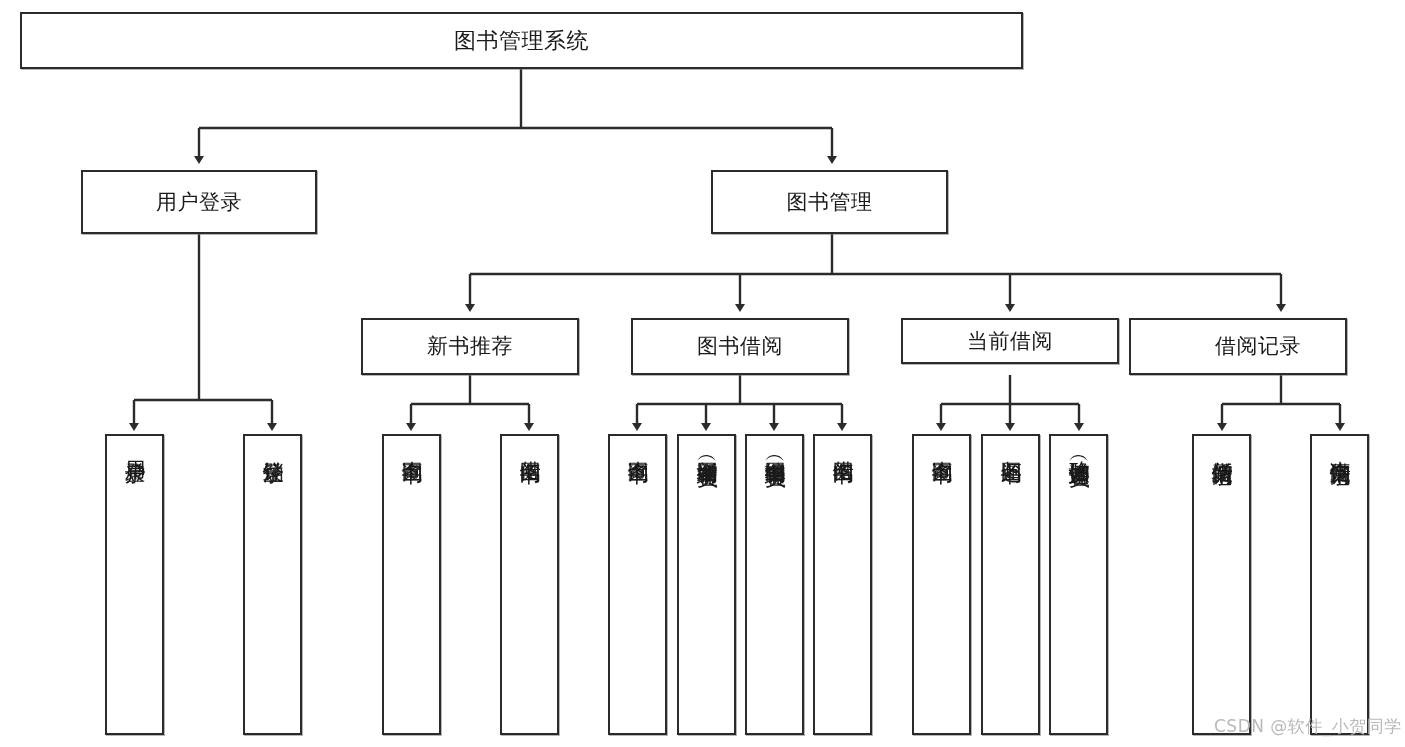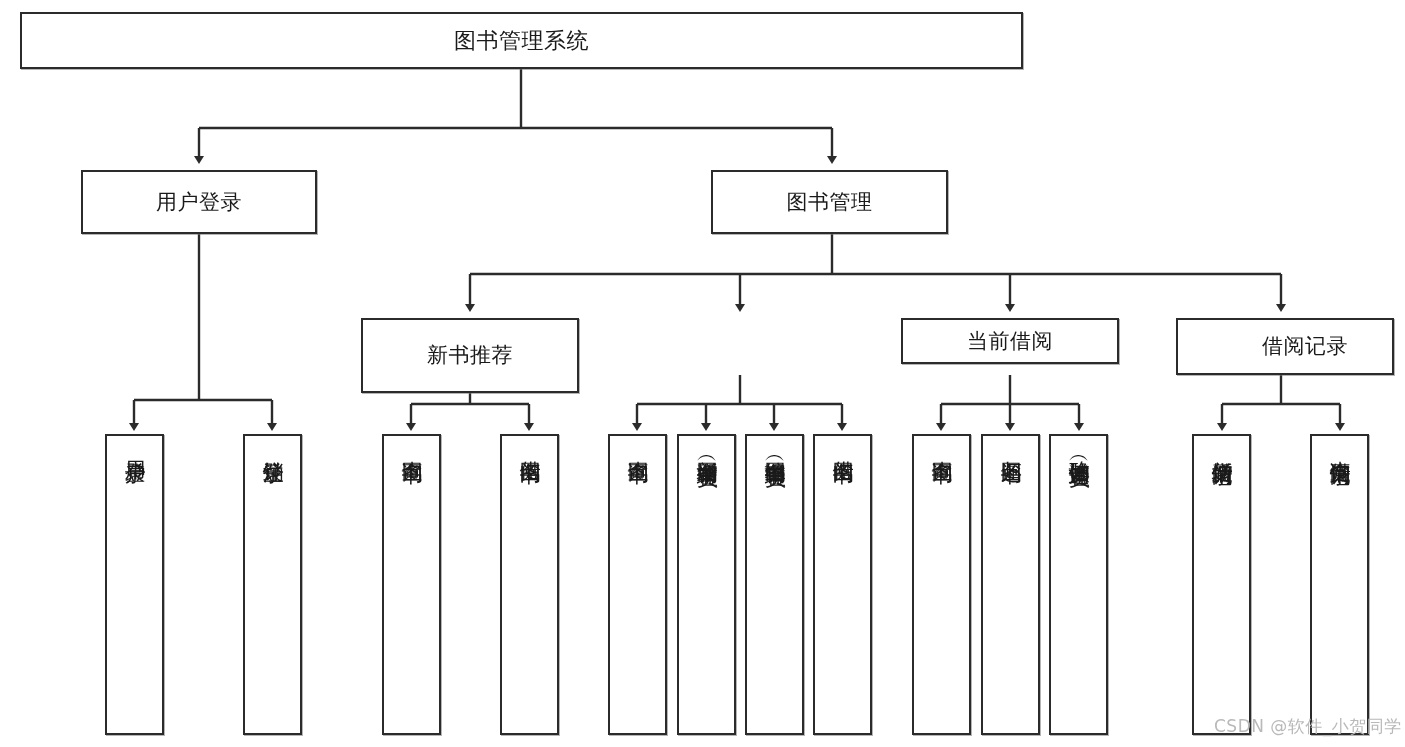--- a/index.html
+++ b/index.html
@@ -134,27 +134,30 @@
     <span class="node-label">图书管理系统</span>
   </div>
 
   <div class="node level2" style="left:81px; top:170px; width:236px; height:64px;">
     <span class="node-label">用户登录</span>
   </div>
   <div class="node level2" style="left:711px; top:170px; width:237px; height:64px;">
     <span class="node-label">图书管理</span>
   </div>
 
-  <div class="node level3" style="left:361px; top:318px; width:218px; height:75px;">
+  <div class="node level3" style="left:361px; top:318px; width:218px; height:57px;">
     <span class="node-label">新书推荐</span>
+  </div>
+  <div class="node level3" style="left:631px; top:318px; width:218px; height:57px;">
+    <span class="node-label">图书借阅</span>
   </div>
   <div class="node level3" style="left:901px; top:318px; width:218px; height:46px;">
     <span class="node-label">当前借阅</span>
   </div>
-  <div class="node level3" style="left:1176px; top:318px; width:218px; height:57px;padding-left:40px;">
+  <div class="node level3" style="left:1129px; top:318px; width:218px; height:57px;padding-left:40px;">
     <span class="node-label">借阅记录</span>
   </div>
 
   <div class="node leaf" style="left:105px; top:434px; width:59px; height:301px;">
     <span class="node-label">用户登录</span>
   </div>
   <div class="node leaf" style="left:243px; top:434px; width:59px; height:301px;">
     <span class="node-label">注销登录</span>
   </div>
 

